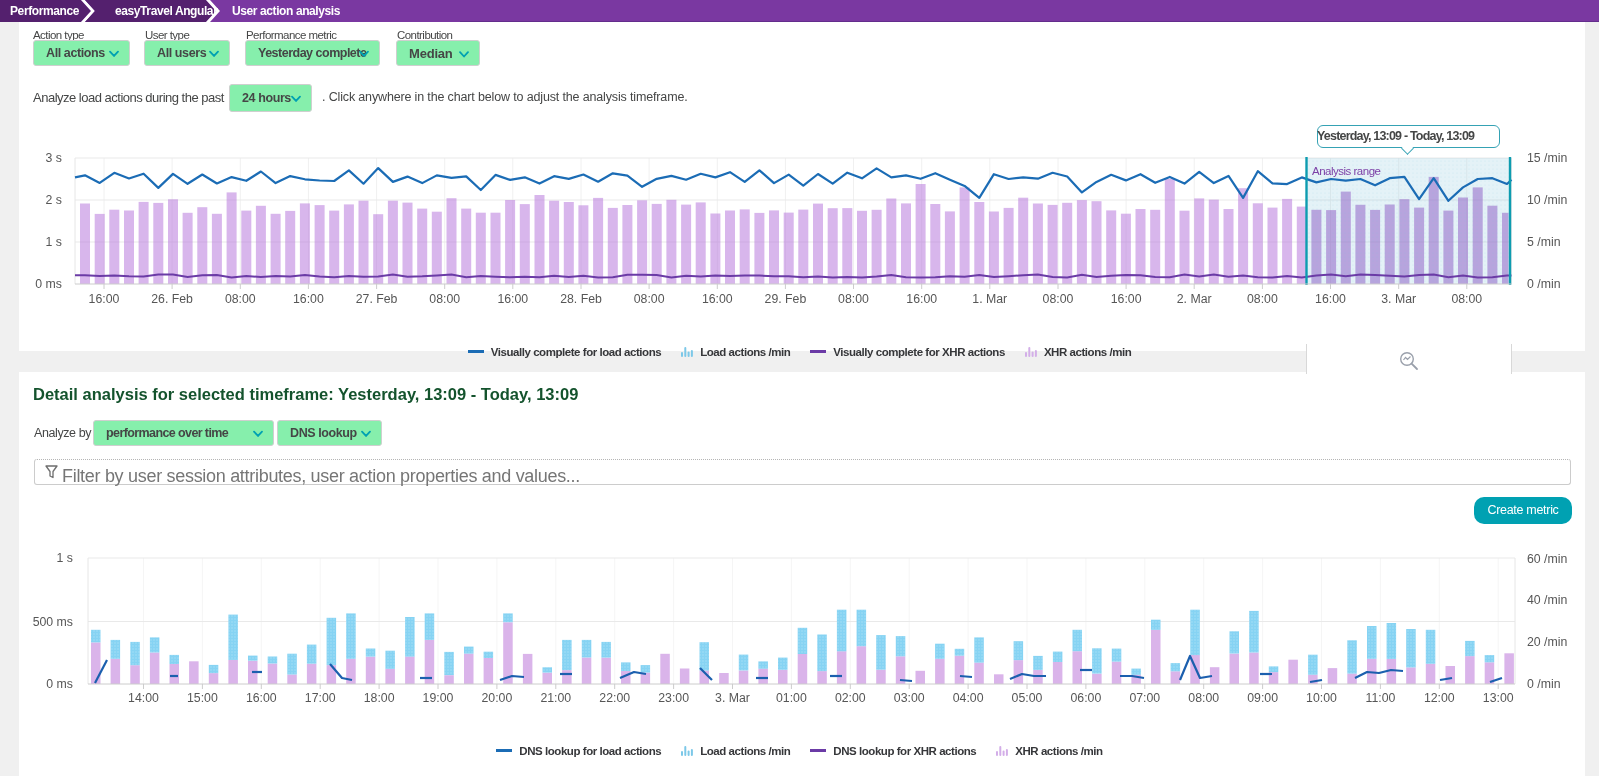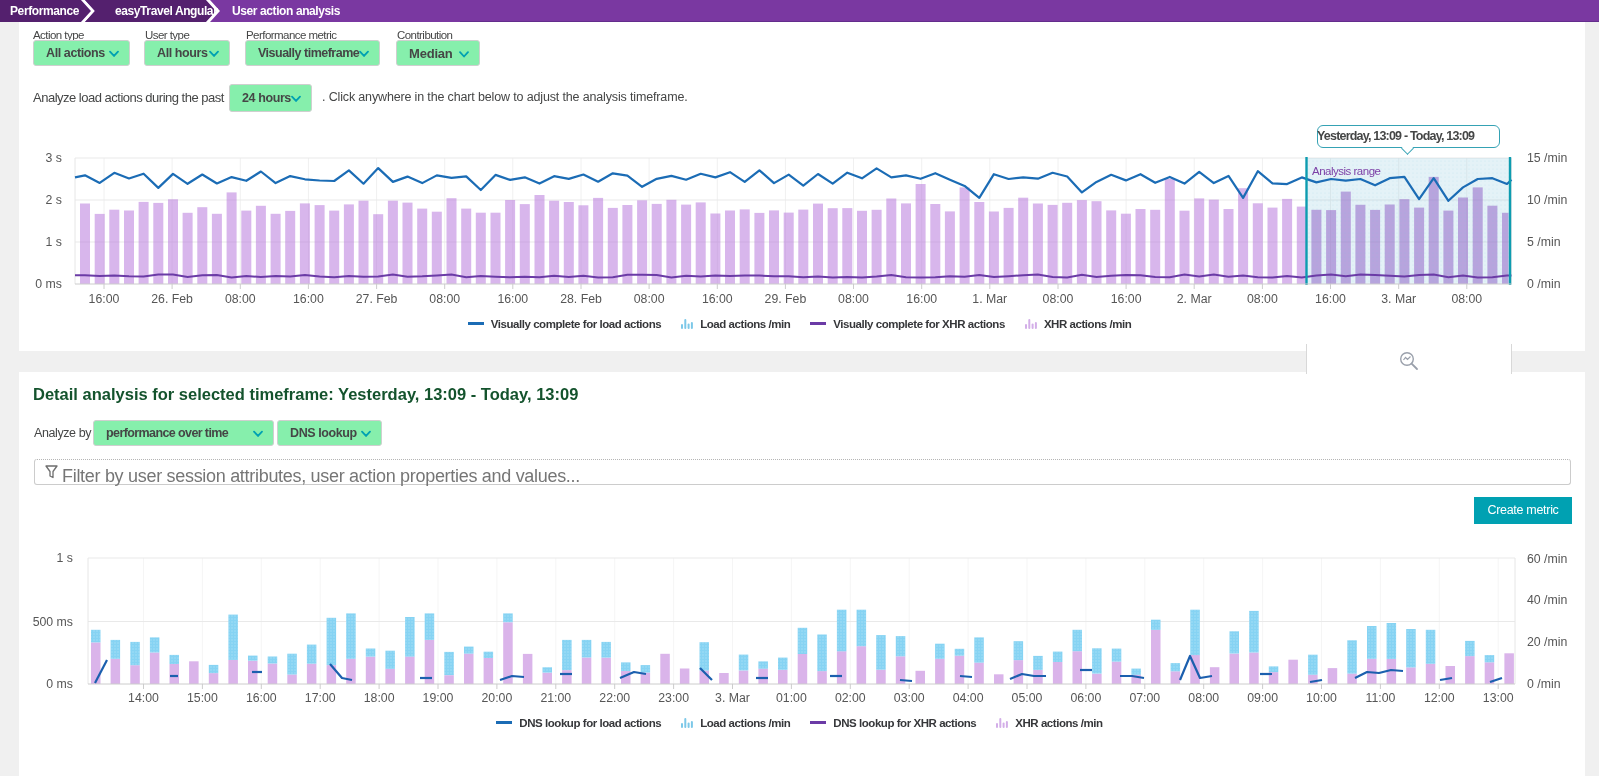--- a/index.html
+++ b/index.html
@@ -4,21 +4,21 @@
 * { margin:0; padding:0; box-sizing:border-box; }
 html,body { width:1599px; height:776px; background:#f0f0f0; font-family:"Liberation Sans", sans-serif; overflow:hidden; }
 .abs { position:absolute; }
 .card { position:absolute; background:#ffffff; }
 .hdr { position:absolute; left:0; top:0; width:1599px; height:22px; background:#7a38a1; border-bottom:1px solid #632d8c; }
 .bct { position:absolute; color:#ffffff; font-size:12px; letter-spacing:-0.4px; font-weight:bold; top:4px; white-space:nowrap; }
 .flabel { position:absolute; font-size:11.5px; letter-spacing:-0.55px; color:#454646; white-space:nowrap; }
 .dd { position:absolute; background:#86efac; border:1px solid #cfcfcf; border-radius:3px; color:#454646; font-weight:bold; white-space:nowrap; }
 .ddt { position:absolute; left:12px; top:50%; transform:translateY(-50%); }
 .ddc { position:absolute; right:10px; top:50%; transform:translateY(-46%); }
-.legend { position:absolute; left:0; width:1599px; text-align:center; font-size:11.5px; letter-spacing:-0.45px; font-weight:bold; color:#36373a; white-space:nowrap; }
+.legend { position:absolute; left:0; width:1599px; text-align:center; font-size:11.5px; letter-spacing:-0.45px; font-weight:bold; color:#36373a; white-space:nowrap;margin-top:28px; }
 .litem { margin:0 10px; }
 .litem svg, .litem span { vertical-align:middle; }
 .ltxt { margin-left:7px; }
 .txt { position:absolute; white-space:nowrap; }
 </style></head>
 <body>
 <div class="card" style="left:19px;top:22px;width:1566px;height:329px"></div>
 <div class="card" style="left:19px;top:372px;width:1566px;height:404px"></div>
 
 <div class="hdr"></div>
@@ -37,27 +37,27 @@
 <span class="flabel" style="left:145px;top:29px">User type</span>
 <span class="flabel" style="left:246px;top:29px">Performance metric</span>
 <span class="flabel" style="left:397px;top:29px">Contribution</span>
 <div class="dd" style="left:33px;top:40px;width:97px;height:26px;font-size:12.5px;letter-spacing:-0.4px">
     <span class="ddt">All actions</span>
     <span class="ddc"><svg width="10" height="7" viewBox="0 0 10 7">
         <polyline points="1,1 5,5.4 9,1" fill="none" stroke="#00a1b2" stroke-width="1.8" stroke-linecap="round" stroke-linejoin="round"></polyline>
       </svg></span>
   </div>
 <div class="dd" style="left:144px;top:40px;width:86px;height:26px;font-size:12.5px;letter-spacing:-0.4px">
-    <span class="ddt">All hours</span>
+    <span class="ddt">All users</span>
     <span class="ddc"><svg width="10" height="7" viewBox="0 0 10 7">
         <polyline points="1,1 5,5.4 9,1" fill="none" stroke="#00a1b2" stroke-width="1.8" stroke-linecap="round" stroke-linejoin="round"></polyline>
       </svg></span>
   </div>
 <div class="dd" style="left:245px;top:40px;width:135px;height:26px;font-size:12.5px;letter-spacing:-0.5px">
-    <span class="ddt">Visually timeframe</span>
+    <span class="ddt">Yesterday complete</span>
     <span class="ddc"><svg width="10" height="7" viewBox="0 0 10 7">
         <polyline points="1,1 5,5.4 9,1" fill="none" stroke="#00a1b2" stroke-width="1.8" stroke-linecap="round" stroke-linejoin="round"></polyline>
       </svg></span>
   </div>
 <div class="dd" style="left:396px;top:40px;width:84px;height:26px;font-size:13px;letter-spacing:-0.2px">
     <span class="ddt">Median</span>
     <span class="ddc"><svg width="10" height="7" viewBox="0 0 10 7">
         <polyline points="1,1 5,5.4 9,1" fill="none" stroke="#00a1b2" stroke-width="1.8" stroke-linecap="round" stroke-linejoin="round"></polyline>
       </svg></span>
   </div>
@@ -299,21 +299,21 @@
         <polyline points="1,1 5,5.4 9,1" fill="none" stroke="#00a1b2" stroke-width="1.8" stroke-linecap="round" stroke-linejoin="round"></polyline>
       </svg></span>
   </div>
 
 <div class="abs" style="left:34px;top:459px;width:1537px;height:26px;background:#fff;border:1px solid #cccccc;border-top:1px dotted #b5b5b5;border-radius:3px"></div>
 <svg width="13" height="14" viewBox="0 0 13 14" style="position:absolute;left:45px;top:465px">
 <path d="M1 1 H12 L8 6.5 V12.5 L5 11 V6.5 Z" fill="none" stroke="#6e6e6e" stroke-width="1.3" stroke-linejoin="round"></path>
 </svg>
 <span class="txt" style="left:62px;top:466px;font-size:18px;letter-spacing:-0.3px;color:#767676">Filter by user session attributes, user action properties and values...</span>
 
-<div class="abs" style="left:1474px;top:497px;width:98px;height:27px;background:#00a1b2;border-radius:0;color:#fff;font-size:12.5px;letter-spacing:-0.3px;text-align:center;line-height:27px">Create metric</div>
+<div class="abs" style="left:1474px;top:497px;width:98px;height:27px;background:#00a1b2;border-radius:10px;color:#fff;font-size:12.5px;letter-spacing:-0.3px;text-align:center;line-height:27px">Create metric</div>
 
 <svg style="position:absolute;left:0;top:430px;width:1599px;height:346px" viewBox="0 430 1599 346">
 <defs>
 <pattern id="bdot" width="3" height="3" patternUnits="userSpaceOnUse">
         <circle cx="1" cy="1" r="0.7" fill="rgba(255,255,255,0.3)"></circle>
       </pattern>
 </defs>
 <line x1="143.5" y1="558.0" x2="143.5" y2="684.0" stroke="#f5f5f5" stroke-width="1"></line>
 <line x1="143.5" y1="684.0" x2="143.5" y2="689.0" stroke="#cccccc" stroke-width="1"></line>
 <line x1="202.4" y1="558.0" x2="202.4" y2="684.0" stroke="#f5f5f5" stroke-width="1"></line>

